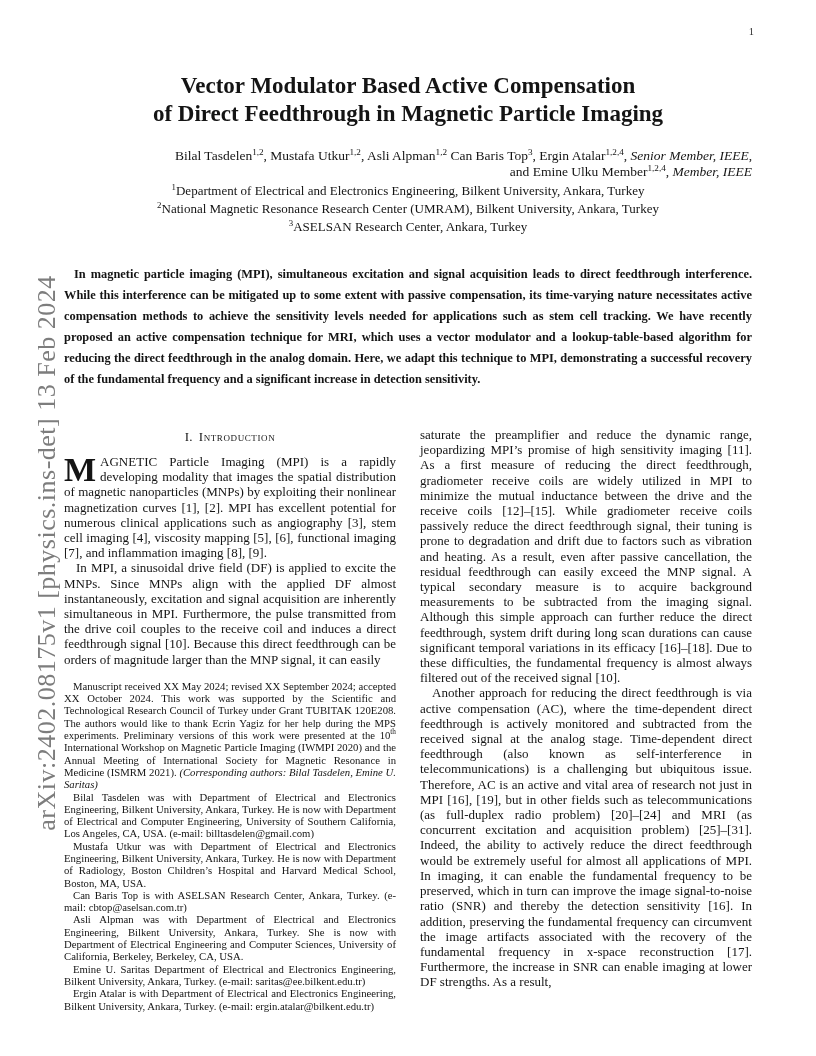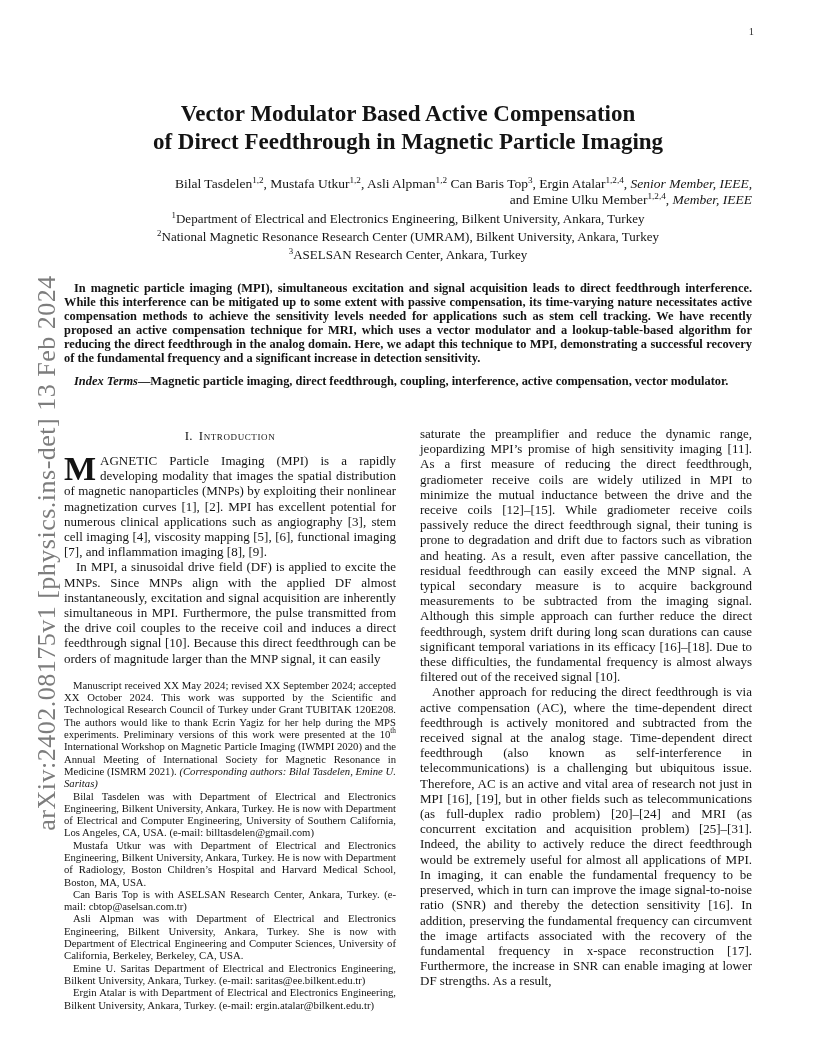--- a/index.html
+++ b/index.html
@@ -17,37 +17,37 @@
   .arxiv-watermark {
     position: absolute; left: -252px; top: 537px;
     width: 600px; height: 32px;
     transform: rotate(-90deg);
     text-align: center;
     font-size: 26px; color: #7d7d7d;
     letter-spacing: 0.5px; white-space: nowrap;
   }
   .content { margin: 0 64px; width: 688px; }
   .paper-title {
-    padding-top: 100px;
+    padding-top: 72px;
     text-align: center; font-weight: bold;
     font-size: 23px; line-height: 28px;
   }
   .authors {
     margin-top: 20px; text-align: right;
     font-size: 13.5px; line-height: 15.5px;
   }
   .affiliations {
     margin-top: 3px; text-align: center;
     font-size: 13px; line-height: 18px;
   }
   sup { font-size: 68%; line-height: 0; }
   .it { font-style: italic; }
   .abstract-block {
-    margin-top: 17px; font-weight: bold;
-    font-size: 12.4px; line-height: 14px;
+    margin-top: 28px; font-weight: bold;
+    font-size: 12.4px; line-height: 21px;
     text-align: justify;
   }
   .abstract-block p, .index-terms { margin: 0; text-indent: 10px; }
   .index-terms {
     margin-top: 9px; font-weight: bold;
     font-size: 12.4px; line-height: 15px;
     text-align: justify;
   }
   .columns {
     margin-top: 37px;
@@ -98,21 +98,20 @@
   <div class="affiliations">
     <div><sup>1</sup><span>Department of Electrical and Electronics Engineering, Bilkent University, Ankara, Turkey</span></div>
     <div><sup>2</sup><span>National Magnetic Resonance Research Center (UMRAM), Bilkent University, Ankara, Turkey</span></div>
     <div><sup>3</sup><span>ASELSAN Research Center, Ankara, Turkey</span></div>
   </div>
 
   <div class="abstract-block">
     <p>In magnetic particle imaging (MPI), simultaneous excitation and signal acquisition leads to direct feedthrough interference. While this interference can be mitigated up to some extent with passive compensation, its time-varying nature necessitates active compensation methods to achieve the sensitivity levels needed for applications such as stem cell tracking. We have recently proposed an active compensation technique for MRI, which uses a vector modulator and a lookup-table-based algorithm for reducing the direct feedthrough in the analog domain. Here, we adapt this technique to MPI, demonstrating a successful recovery of the fundamental frequency and a significant increase in detection sensitivity.</p>
   </div>
 
-  <p class="index-terms"><span class="it">Index Terms</span><span>—Magnetic particle imaging, direct feedthrough, coupling, interference, active compensation, vector modulator.</span></p>
 
   <div class="columns">
 
     <div class="col">
       <div class="sec-heading">
         <span>I.</span><span class="sc">Introduction</span>
       </div>
       <p class="body">
         <span class="dropcap">M</span><span>AGNETIC Particle Imaging (MPI) is a rapidly developing modality that images the spatial distribution of magnetic nanoparticles (MNPs) by exploiting their nonlinear magnetization curves [1], [2]. MPI has excellent potential for numerous clinical applications such as angiography [3], stem cell imaging [4], viscosity mapping [5], [6], functional imaging [7], and inflammation imaging [8], [9].</span>
       </p>

